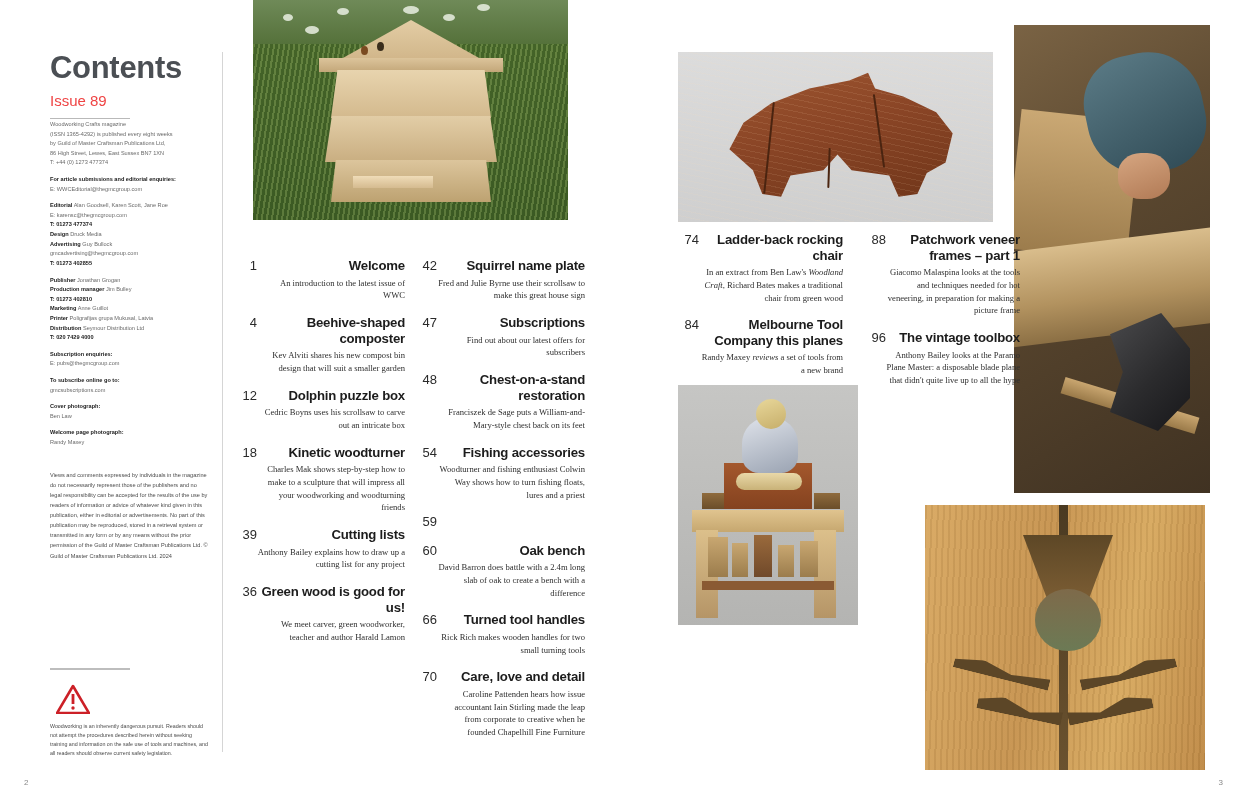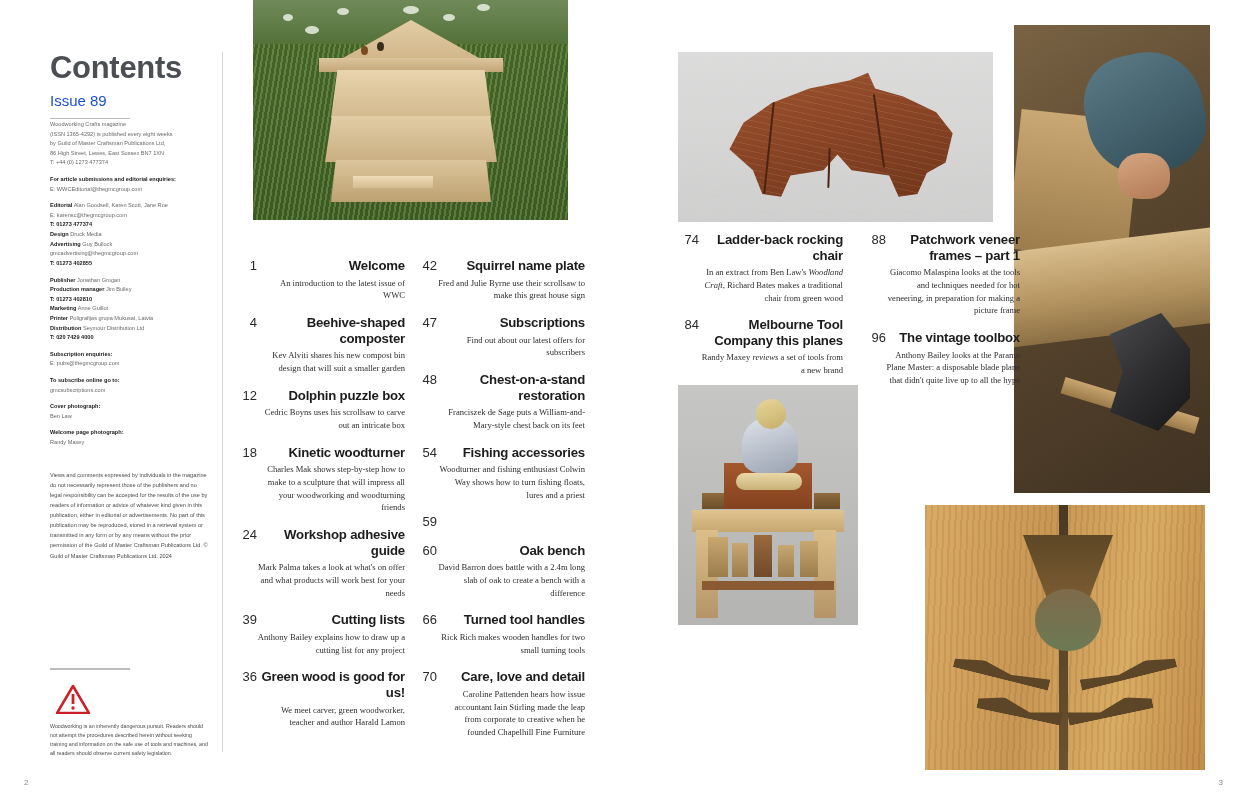--- a/index.html
+++ b/index.html
@@ -13,21 +13,21 @@
 
   
   .left-page { position: absolute; left: 0; top: 0; width: 623px; height: 808px; }
 
   .masthead { position: absolute; left: 50px; top: 52px; width: 165px; }
   .contents-title {
     font-size: 31px; font-weight: bold; color: #4b4f54;
     letter-spacing: -0.3px; line-height: 1;
   }
   .issue-line {
-    font-size: 15px; color: #1d4ed8; margin-top: 9px; font-weight: normal;
+    font-size: 15px; color: #ef4444; margin-top: 9px; font-weight: normal;
   }
   .masthead-rule { margin-top: 9px; width: 80px; height: 1px; background: #b9b9b9; }
 
   .imprint { position: absolute; left: 50px; top: 120px; width: 170px;
              font-size: 5.6px; line-height: 1.72; color: #3b3b3b; }
   .imprint p { margin: 0; }
   .imprint .gap { height: 7px; }
   .imprint b { color: #1a1a1a; }
   .imprint .grey { color: #6a6a6a; }
 
@@ -298,27 +298,20 @@
           </div>
         </div>
         <div class="toc-entry">
           <div class="toc-page">18</div>
           <div class="toc-body">
             <div class="toc-title">Kinetic woodturner</div>
             <div class="toc-desc">Charles Mak shows step-by-step how to make to a sculpture that will impress all your woodworking and woodturning friends</div>
           </div>
         </div>
         <div class="toc-entry">
-          <div class="toc-page">24</div>
-          <div class="toc-body">
-            <div class="toc-title">Workshop adhesive guide</div>
-            <div class="toc-desc">Mark Palma takes a look at what's on offer and what products will work best for your needs</div>
-          </div>
-        </div>
-        <div class="toc-entry">
           <div class="toc-page">39</div>
           <div class="toc-body">
             <div class="toc-title">Cutting lists</div>
             <div class="toc-desc">Anthony Bailey explains how to draw up a cutting list for any project</div>
           </div>
         </div>
         <div class="toc-entry">
           <div class="toc-page">36</div>
           <div class="toc-body">
             <div class="toc-title">Green wood is good for us!</div>

